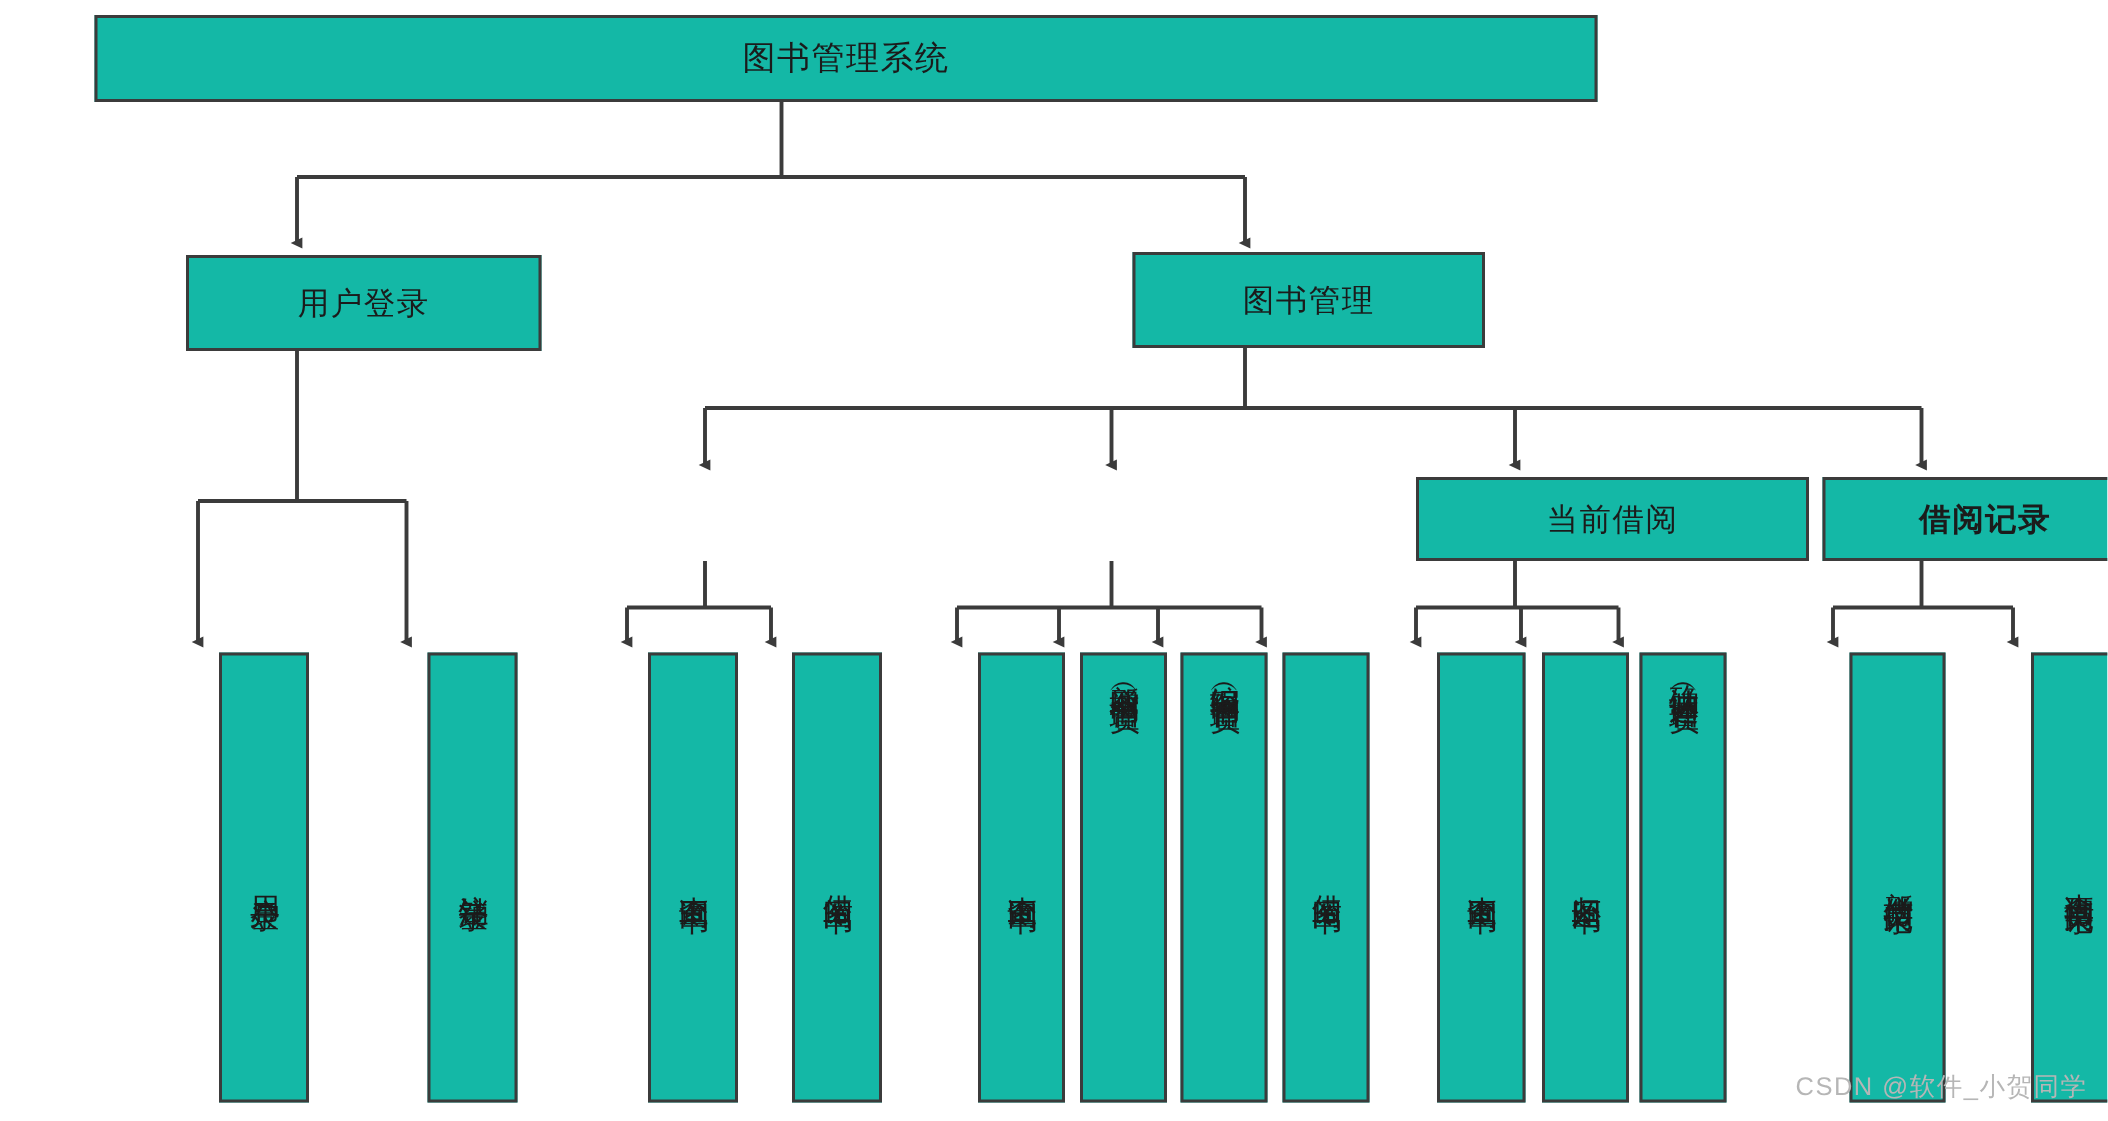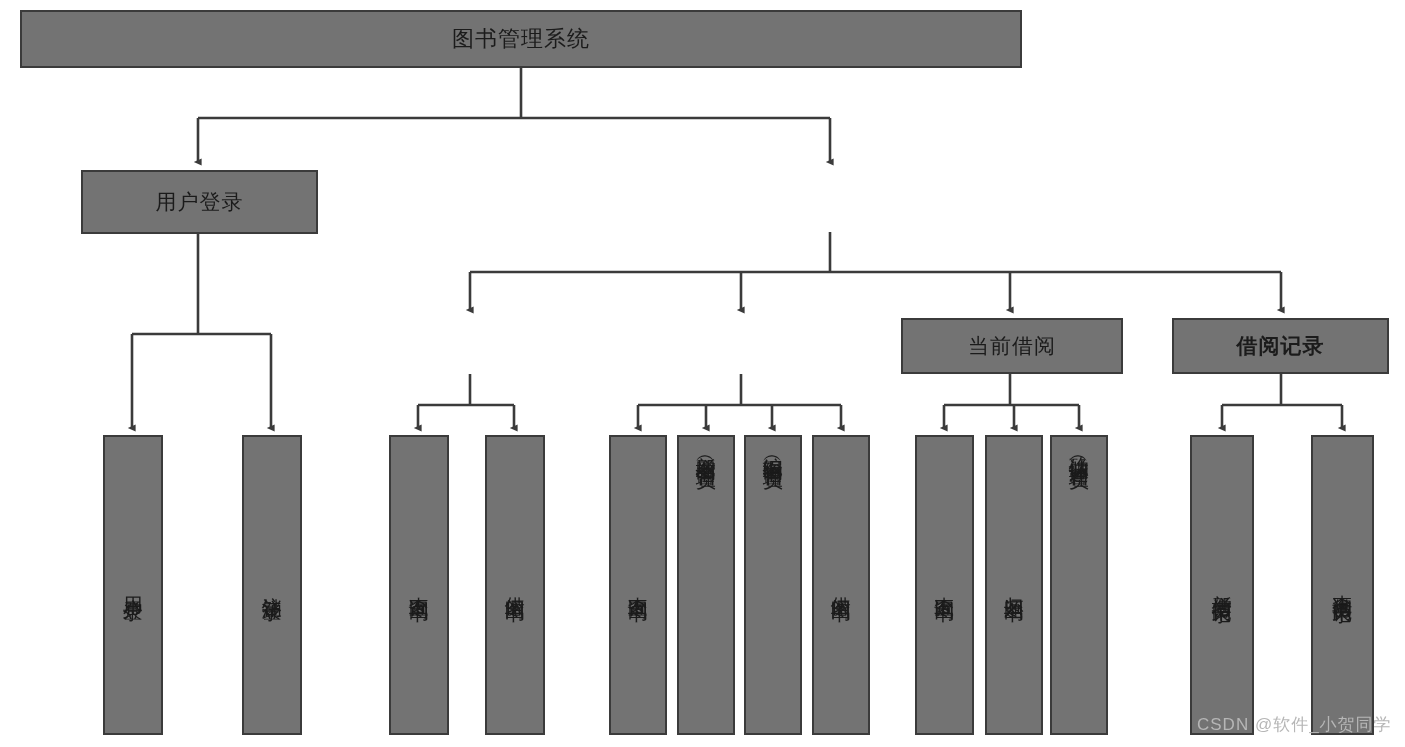--- a/index.html
+++ b/index.html
@@ -22,28 +22,29 @@
     left: 0;
     top: 0;
     width: 1405px;
     height: 747px;
     pointer-events: none;
   }
   .node {
     position: absolute;
     box-sizing: border-box;
     border: 2.5px solid #3b3b3b;
-    background: #737373;
+    background: #14b8a6;
     display: flex;
     align-items: center;
     justify-content: center;
     color: #1b1b1b;
     font-size: 21px;
     letter-spacing: 1px;
     z-index: 2;
+    margin-left: 43px;
   }
   .node.root {
     font-size: 22px;
   }
   .node.vert {
     writing-mode: vertical-rl;
     text-orientation: upright;
     align-items: center;
     justify-content: center;
     padding: 4px 0;
@@ -123,22 +124,25 @@
     </g>
   </svg>
 
   <div class="node root" style="left:20px; top:10px; width:1002px; height:58px;">
     <span>图书管理系统</span>
   </div>
 
   <div class="node" style="left:81px; top:170px; width:237px; height:64px;">
     <span>用户登录</span>
   </div>
+  <div class="node" style="left:712px; top:168px; width:235px; height:64px;">
+    <span>图书管理</span>
+  </div>
 
-  <div class="node" style="left:901px; top:318px; width:222px; height:56px;">
+  <div class="node" style="left:901px; top:318px; width:262px; height:56px;">
     <span>当前借阅</span>
   </div>
   <div class="node" style="left:1172px; top:318px; width:217px; height:56px;font-weight:bold;">
     <span>借阅记录</span>
   </div>
 
   <div class="node vert" style="left:103px; top:435px; width:60px; height:300px;">
     <span class="vtxt">用户登录</span>
   </div>
   <div class="node vert" style="left:242px; top:435px; width:60px; height:300px;">

